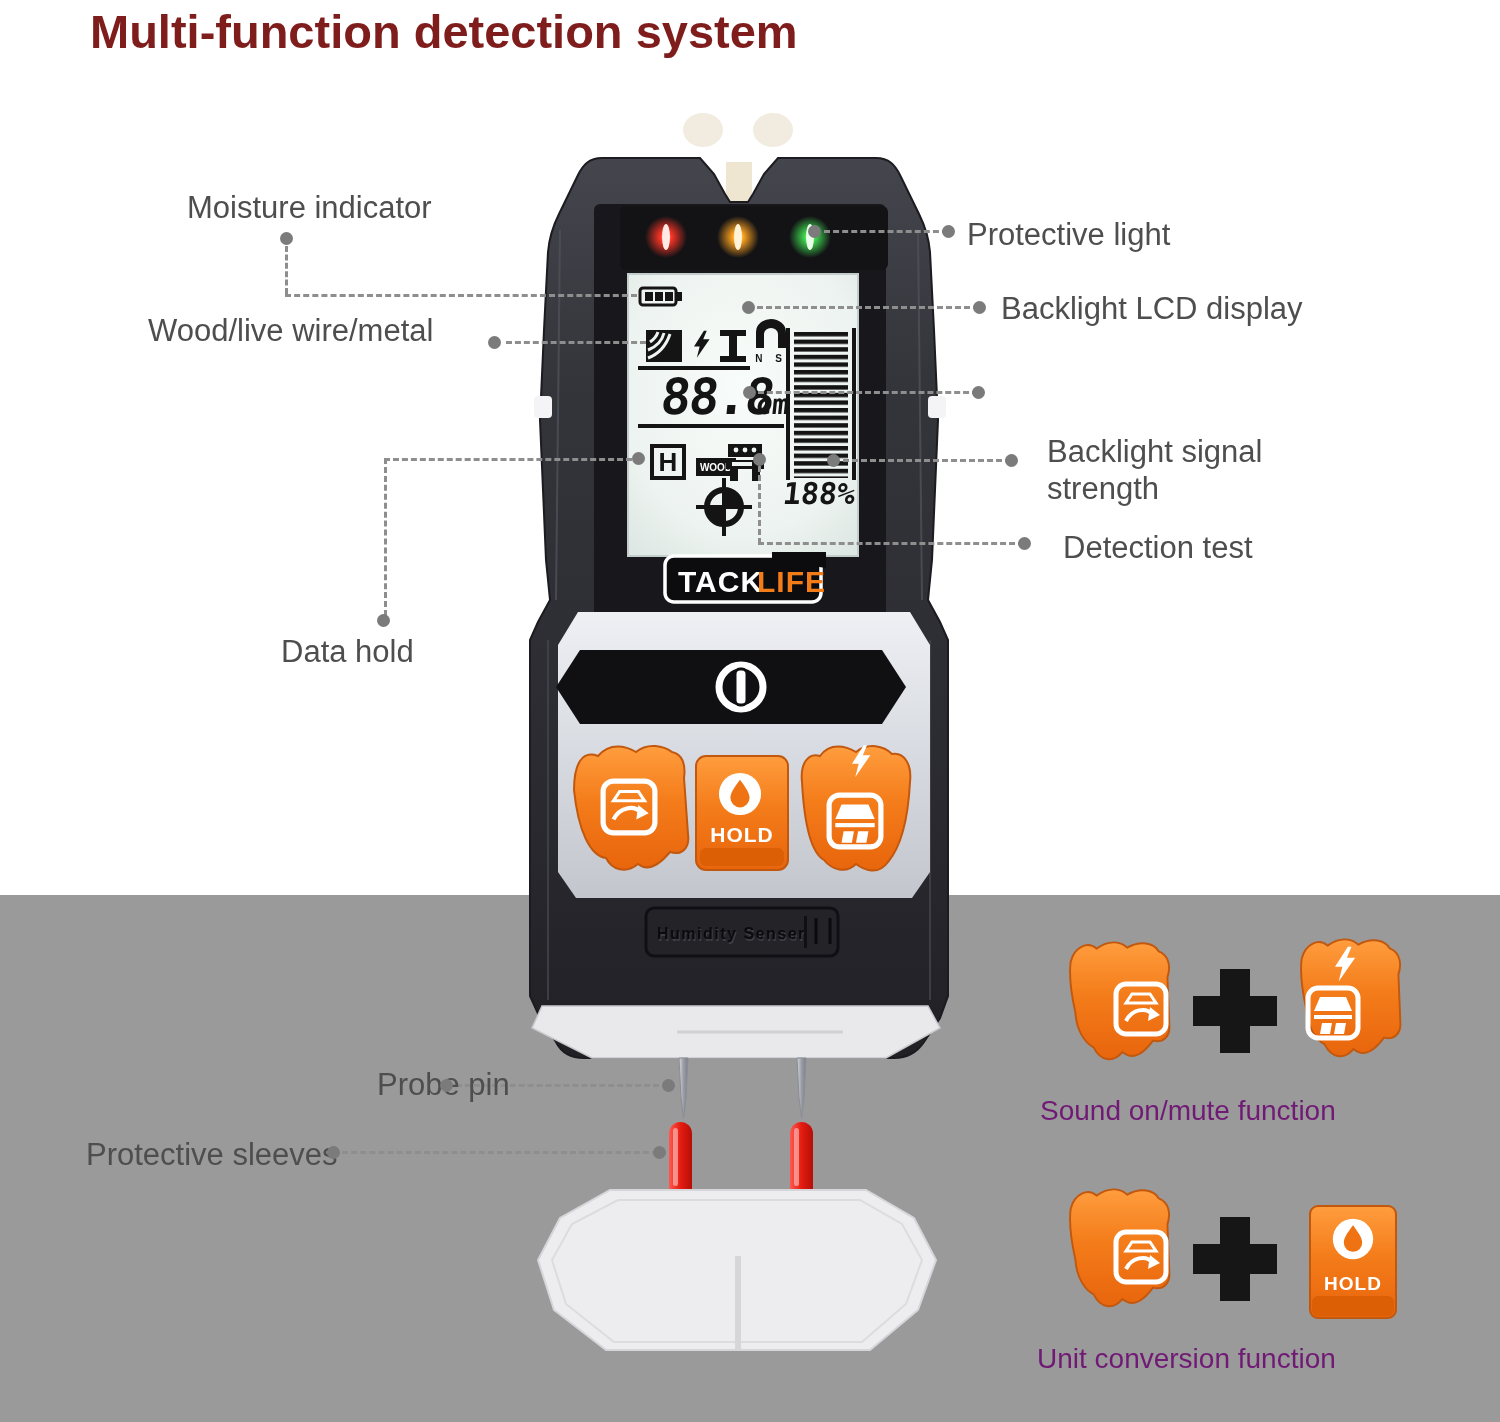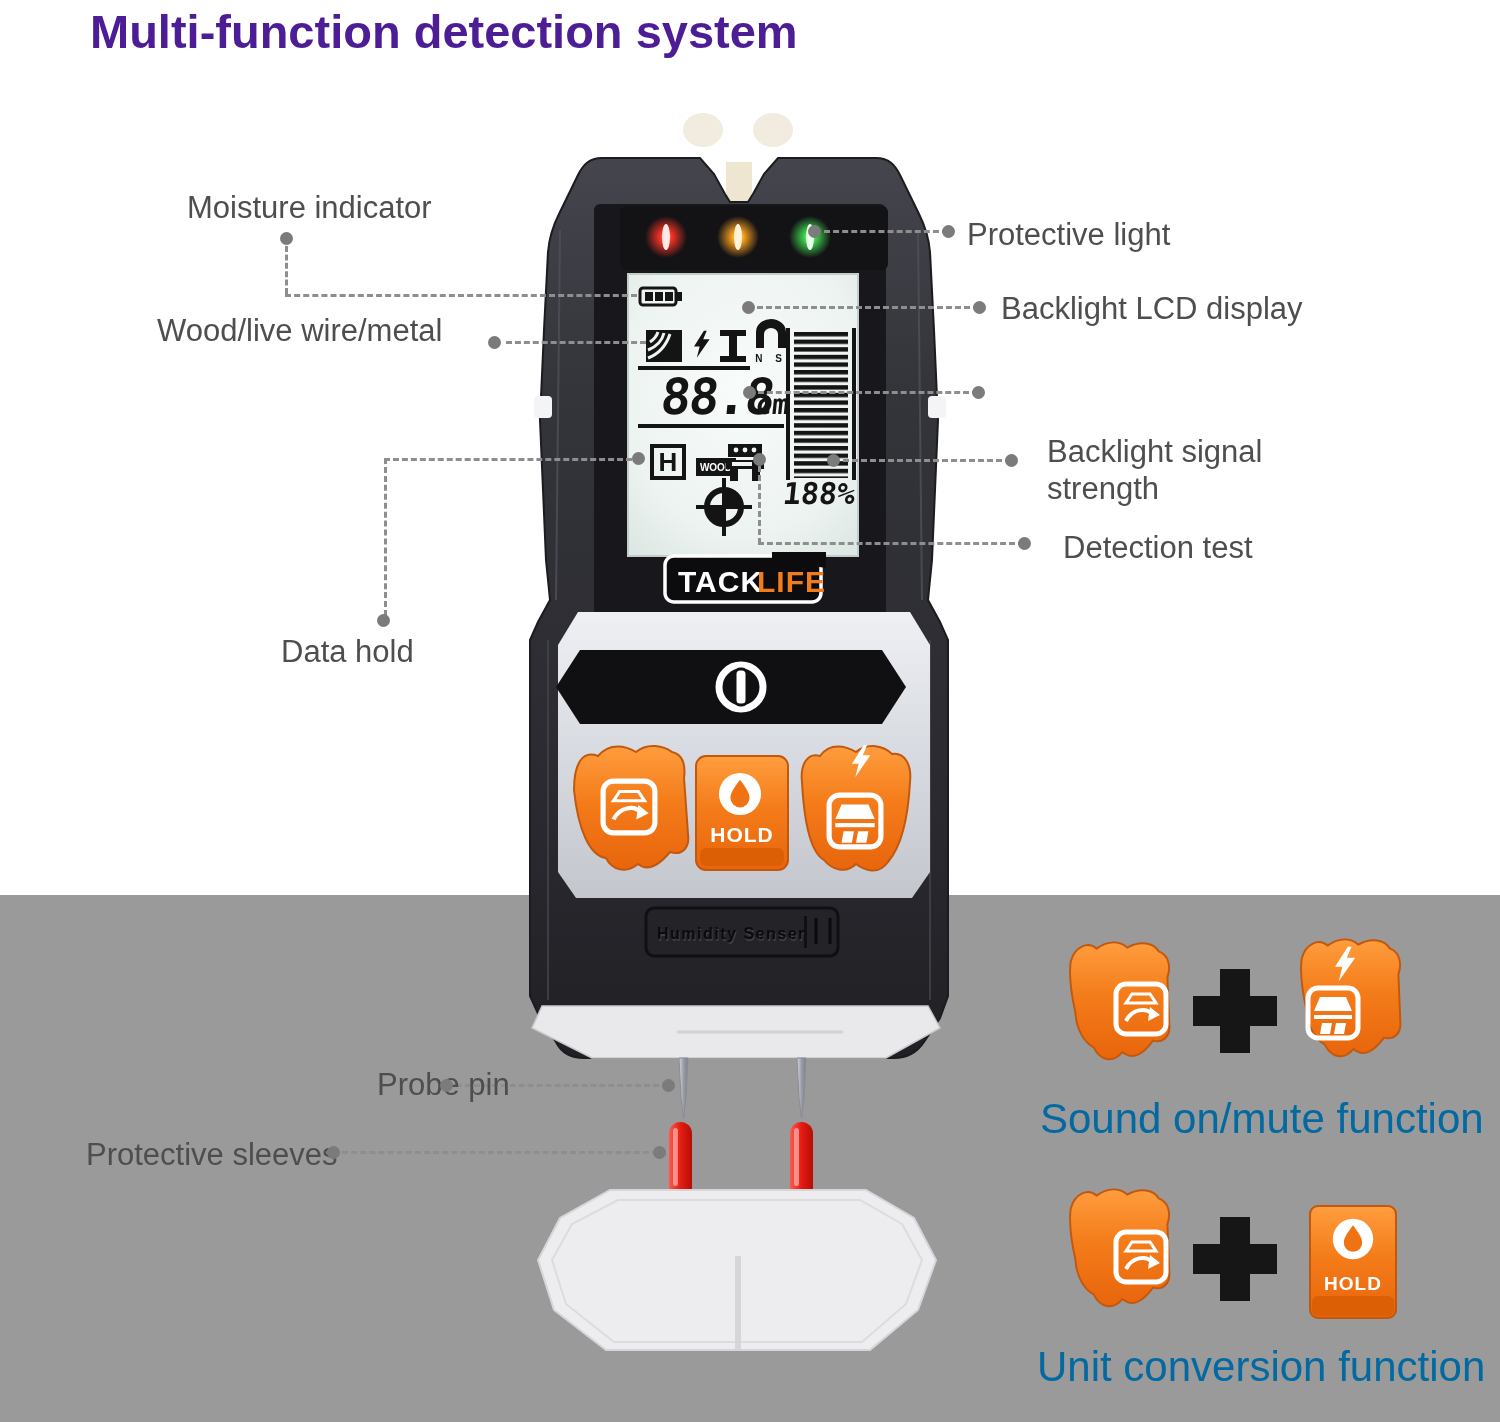--- a/index.html
+++ b/index.html
@@ -3,31 +3,31 @@
 <meta charset="utf-8">
 <style>
   html,body{margin:0;padding:0;background:#fff;}
   #stage{
     position:relative;width:1500px;height:1422px;overflow:hidden;
     background:#ffffff;font-family:"Liberation Sans",sans-serif;
   }
   #gray-band{position:absolute;left:0;top:895px;width:1500px;height:527px;background:#9a9a9a;z-index:1;}
   #art{position:absolute;left:0;top:0;width:1500px;height:1422px;z-index:2;}
   .hdr-title{
-    position:absolute;left:90px;top:4px;font-size:47px;font-weight:bold;color:#4c1d95;
+    position:absolute;left:90px;top:4px;font-size:47px;font-weight:bold;color:#7f1d1d;
     letter-spacing:0px;white-space:nowrap;z-index:5;
   }
   .hdr-sub{
     position:absolute;left:94px;top:57px;font-size:31px;color:#5f5f5f;white-space:nowrap;z-index:5;
   }
   .label{
     position:absolute;font-size:31px;color:#4e4e4e;white-space:nowrap;z-index:6;line-height:37px;
   }
   .feature-label{
-    position:absolute;font-size:42px;color:#0369a1;white-space:nowrap;z-index:6;
+    position:absolute;font-size:28px;color:#701a75;white-space:nowrap;z-index:6;
   }
   .dash-h{position:absolute;height:0;border-top:3px dashed #8e8e8e;z-index:5;}
   .dash-v{position:absolute;width:0;border-left:3px dashed #8e8e8e;z-index:5;}
   .dot{position:absolute;width:13px;height:13px;border-radius:50%;background:#7b7b7b;z-index:6;}
 </style>
 </head>
 <body>
 
 <div id="stage">
 
@@ -314,21 +314,21 @@
         <text x="1353" y="1290" font-size="19" font-weight="bold" fill="#ffffff" text-anchor="middle" letter-spacing="1">HOLD</text>
       </g>
     </g>
   </svg>
 
   <div class="label" style="left:187px;top:189px">Moisture indicator</div>
   <div class="dot" style="left:280px;top:232px"></div>
   <div class="dash-v" style="left:285px;top:246px;height:48px"></div>
   <div class="dash-h" style="left:285px;top:294px;width:352px"></div>
 
-  <div class="label" style="left:157px;top:312px">
+  <div class="label" style="left:148px;top:312px">
     <span style="display:block">Wood/live wire/metal</span>
   </div>
   <div class="dot" style="left:488px;top:336px"></div>
   <div class="dash-h" style="left:506px;top:341px;width:140px"></div>
 
   <div class="label" style="left:281px;top:633px">Data hold</div>
   <div class="dash-h" style="left:384px;top:458px;width:248px"></div>
   <div class="dot" style="left:632px;top:452px"></div>
   <div class="dash-v" style="left:384px;top:458px;height:158px"></div>
   <div class="dot" style="left:377px;top:614px"></div>

